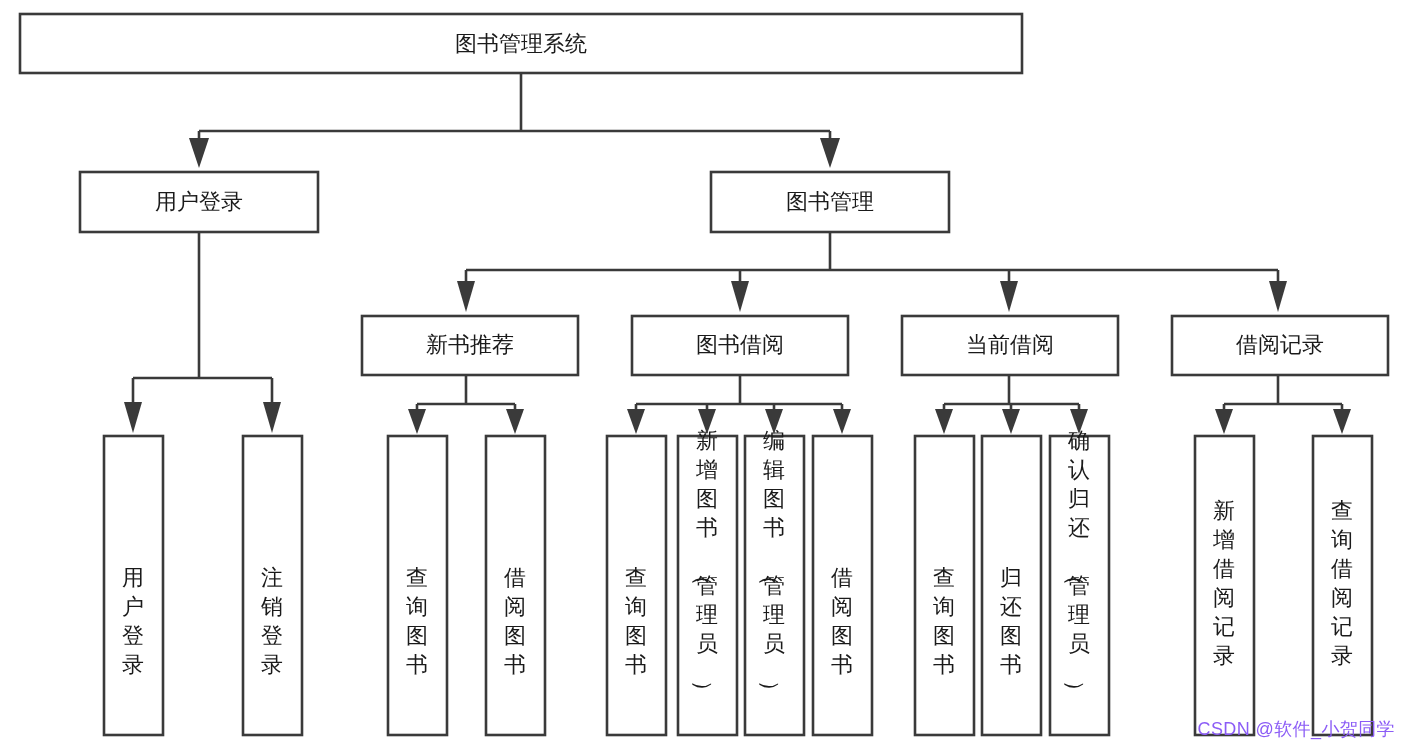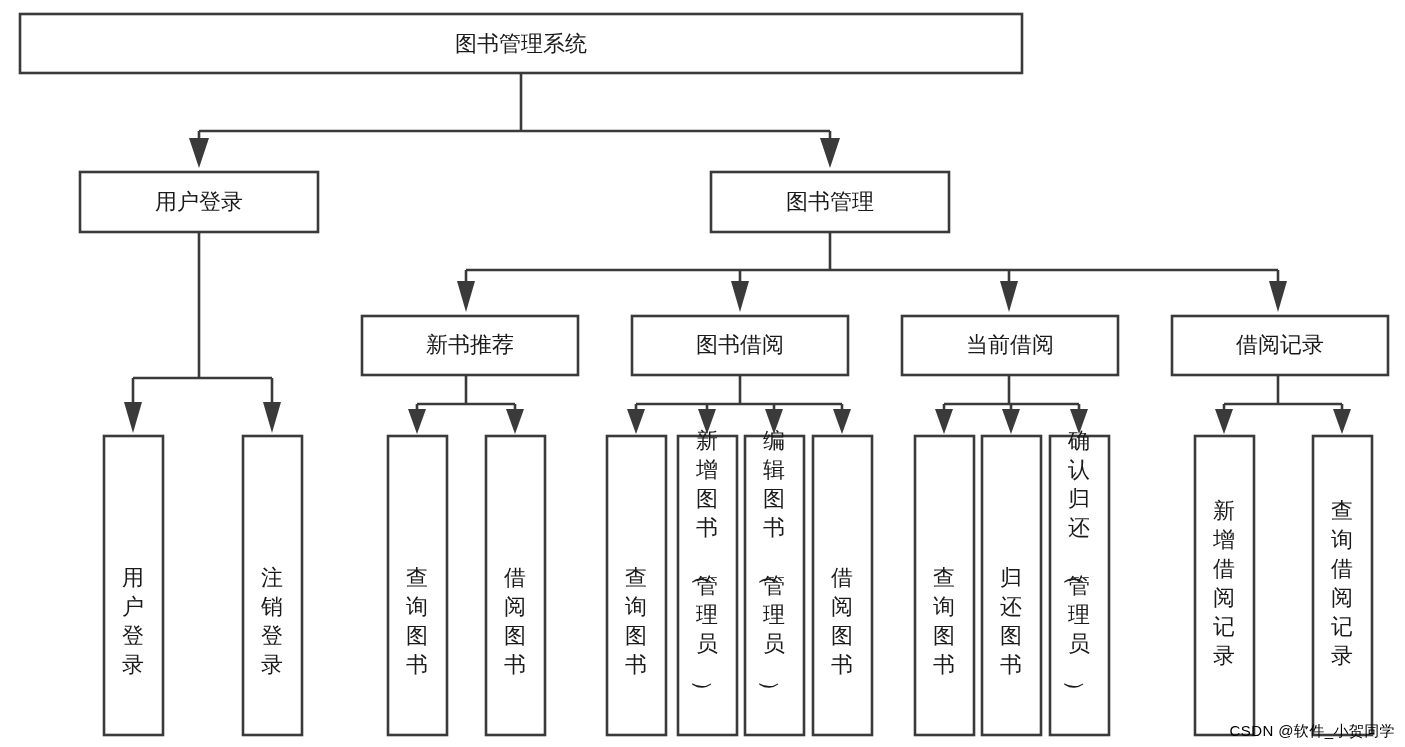--- a/index.html
+++ b/index.html
@@ -56,22 +56,22 @@
     font-size: 22px;
     fill: #1a1a1a;
     text-anchor: middle;
     white-space: pre;
   }
   .watermark-text {
     position: absolute;
     right: 10px;
     bottom: 6px;
     font-family: "Liberation Sans", "DejaVu Sans", sans-serif;
-    font-size: 15px;
-    color: #000000;
+    font-size: 18px;
+    color: #8b5cf6;
     letter-spacing: 0.4px;
     user-select: none;
     pointer-events: none;
   }
 </style>
 </head>
 <body>
 
 <div id="diagram-root">
 

